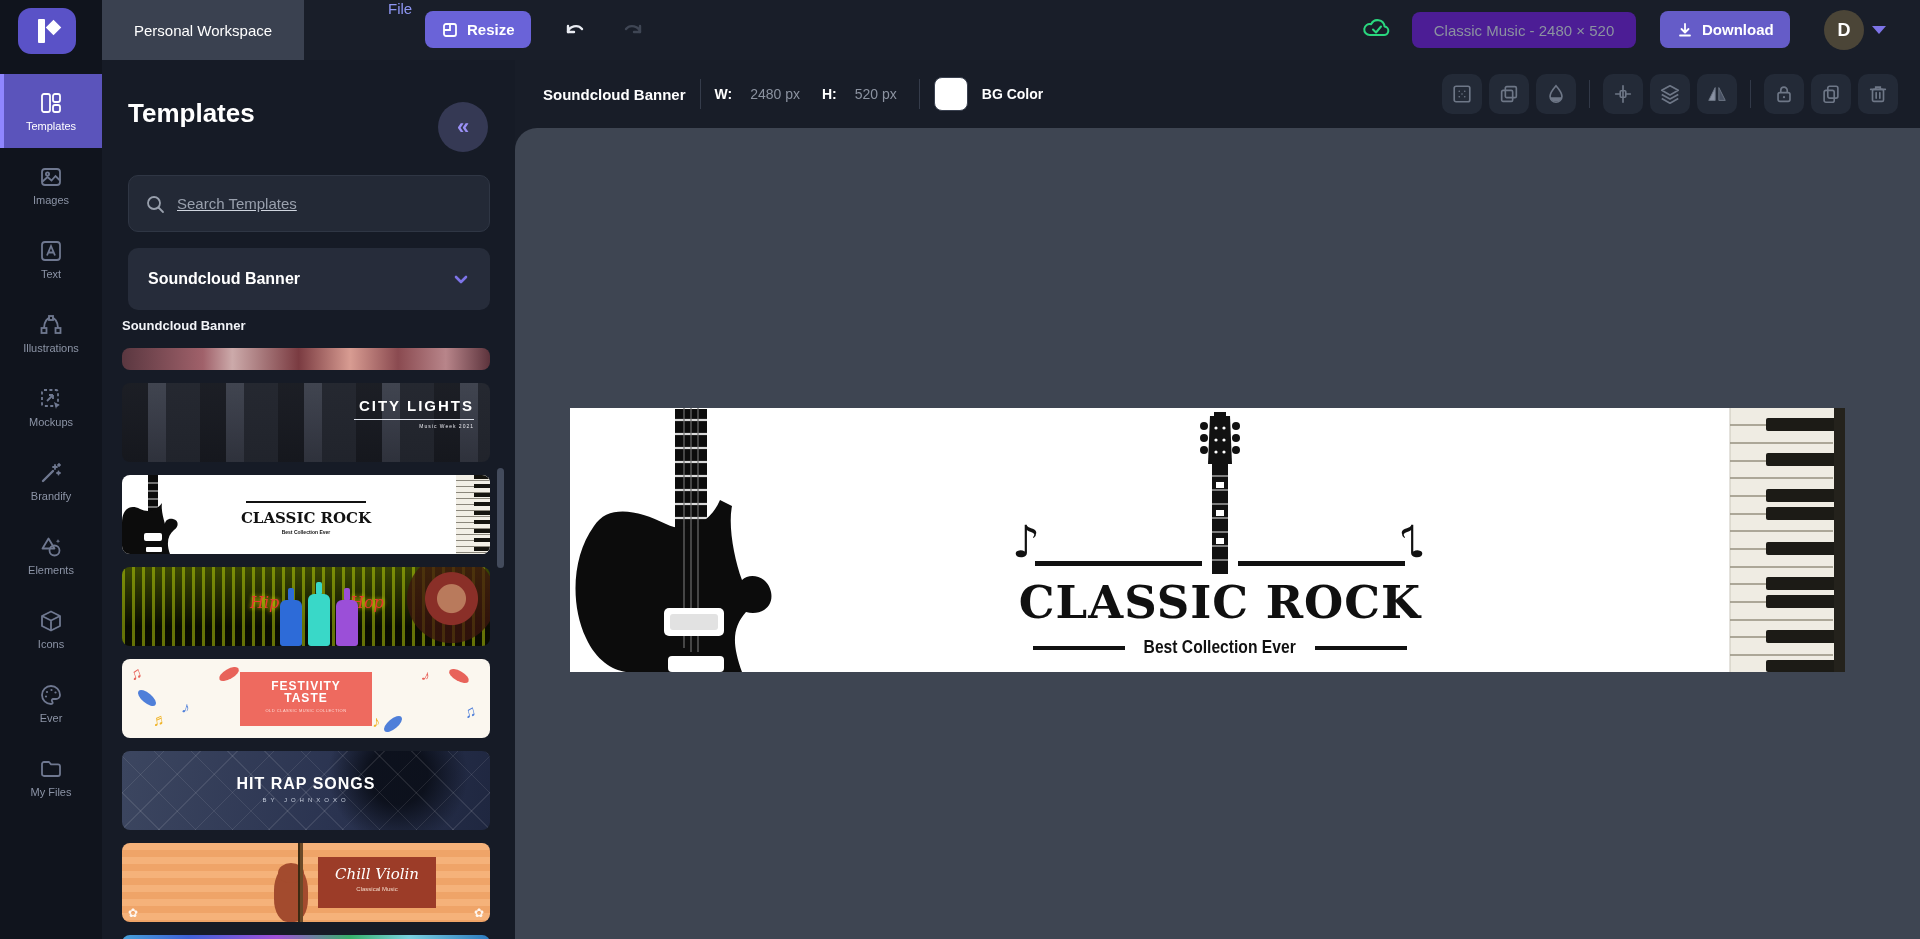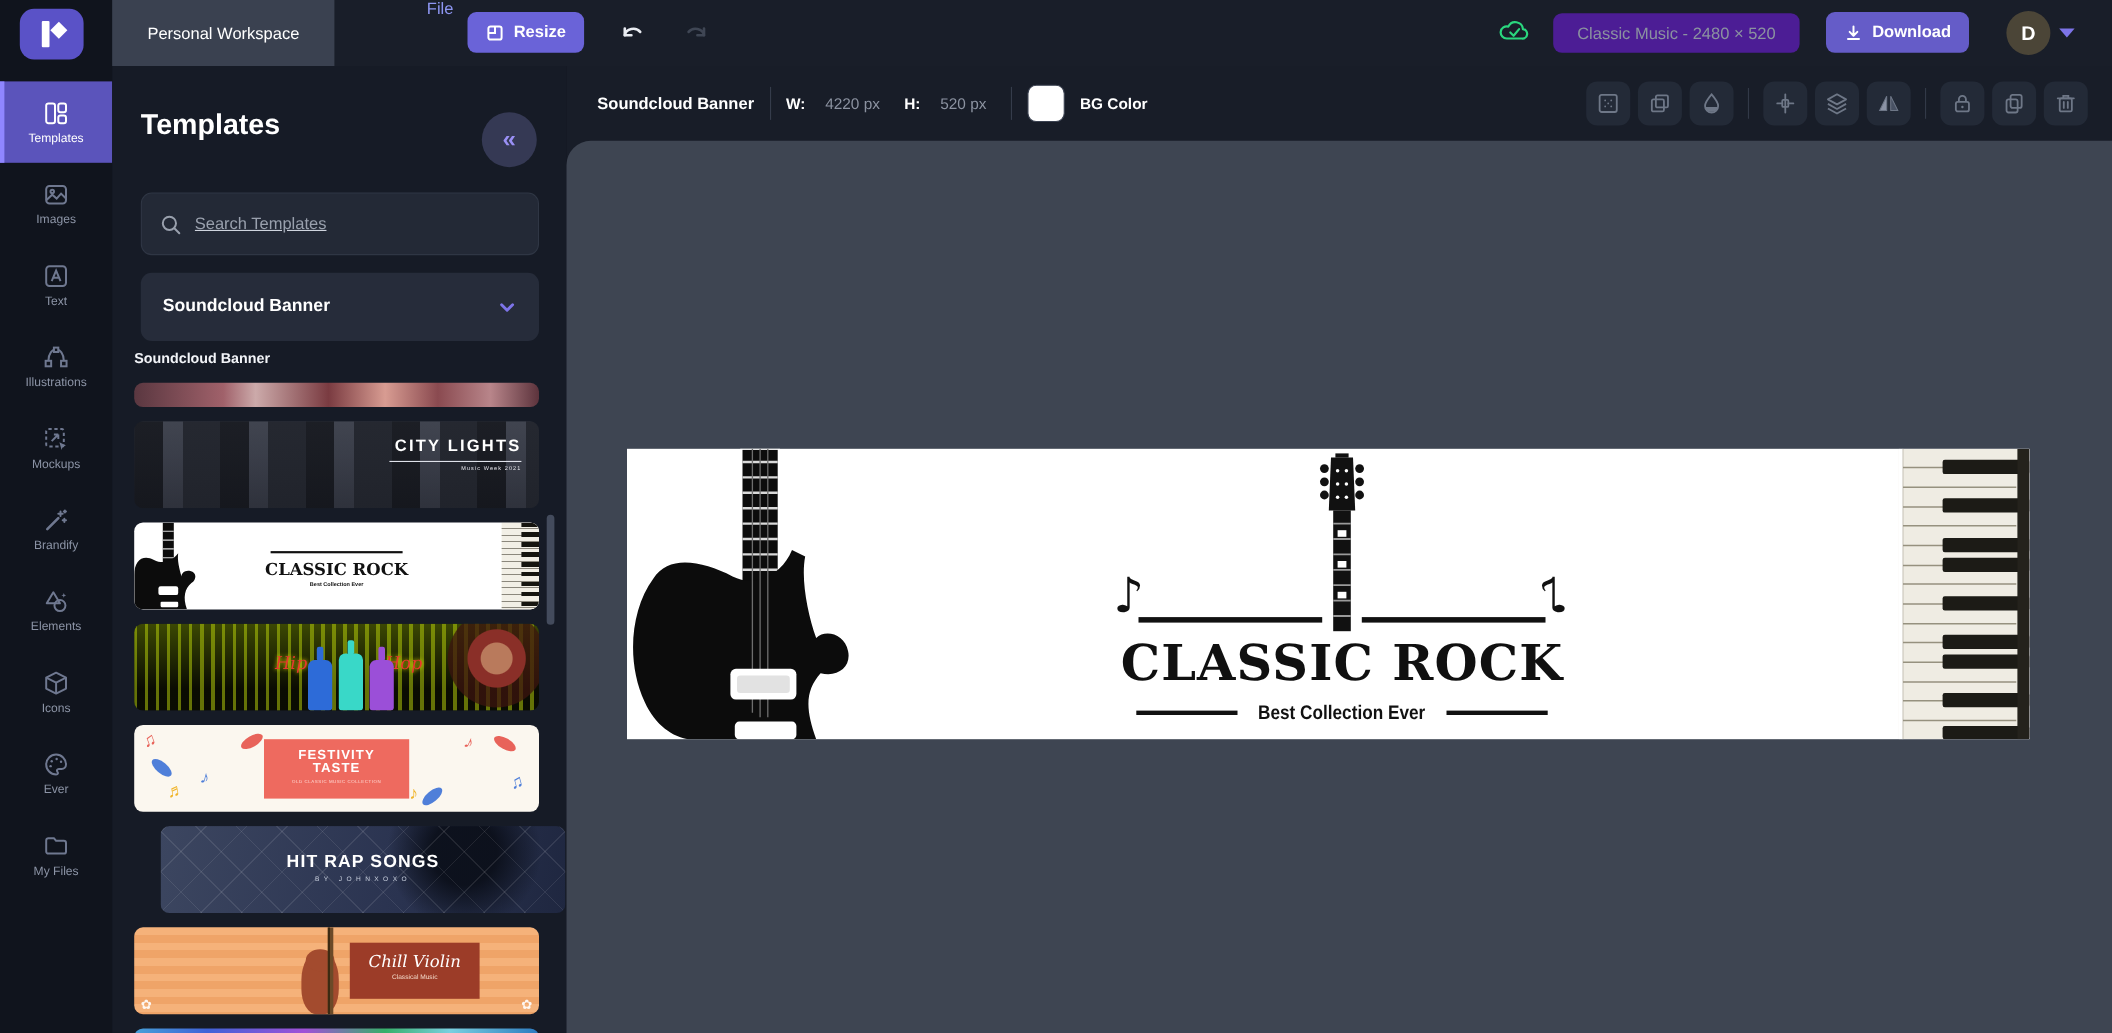--- a/index.html
+++ b/index.html
@@ -103,21 +103,21 @@
       background:#ee6a5f; color:#fff; text-align:center; padding-top:8px; }
   .t-fest .f1 { font-size:12px; font-weight:bold; letter-spacing:1px; line-height:12px; }
   .t-fest .f2 { font-size:4px; color:#ffd9d4; margin-top:4px; letter-spacing:.5px; }
   .doodle { position:absolute; font-size:16px; }
   .leaf { position:absolute; width:22px; height:10px; border-radius:50%; }
   
   .t-rap { background:
       repeating-linear-gradient(45deg, rgba(255,255,255,.09) 0 1px, transparent 1px 26px),
       repeating-linear-gradient(-45deg, rgba(255,255,255,.09) 0 1px, transparent 1px 26px),
       radial-gradient(circle at 75% 30%, rgba(10,14,24,.9) 0 30px, transparent 70px),
-      linear-gradient(100deg,#3c4660,#2a3350 60%,#1f2740); margin-left: 24px; }
+      linear-gradient(100deg,#3c4660,#2a3350 60%,#1f2740); }
   .t-rap .r1 { position:absolute; left:50%; top:24px; transform:translateX(-50%); color:#fff; font-weight:bold;
       font-size:16px; letter-spacing:1px; white-space:nowrap; }
   .t-rap .r2 { position:absolute; left:50%; top:46px; transform:translateX(-50%); color:#c6cddc; font-size:6px;
       letter-spacing:4px; white-space:nowrap; }
   
   .t-violin { background:repeating-linear-gradient(180deg,#f5b27a 0 7px,#efa468 7px 14px); }
   .t-violin .strings { position:absolute; left:176px; top:0; width:5px; height:79px; background:#6b4a28;
       border-left:2px solid #3c2a12; }
   .t-violin .vbody { position:absolute; left:152px; top:22px; width:34px; height:57px; background:#a34b2e;
       border-radius:45% 45% 40% 40%; }
@@ -407,21 +407,21 @@
   <div id="panel-scrollbar"></div>
 </aside>
 
 <main id="main">
 
   <div id="canvas-header">
     <div id="ch-left">
       <span id="layer-name">Soundcloud Banner</span>
       <div class="ch-div"></div>
       <span class="dim-label">W:</span>
-      <span class="dim-value">4220 px</span>
+      <span class="dim-value">2480 px</span>
       <span class="dim-label">H:</span>
       <span class="dim-value">520 px</span>
       <div class="ch-div"></div>
       <div id="bg-swatch"></div>
       <span id="bg-color-label">BG Color</span>
     </div>
     <div id="ch-right">
       <button class="icon-btn">
         <svg width="22" height="22" viewBox="0 0 24 24" fill="none" stroke-width="1.8">
           <rect x="3.5" y="3.5" width="17" height="17" rx="2"></rect>

